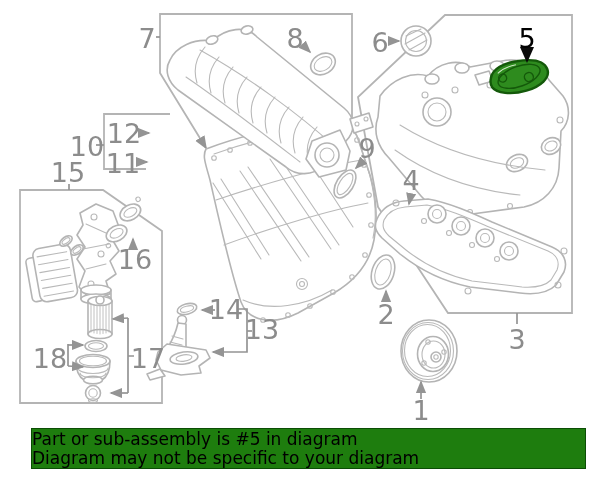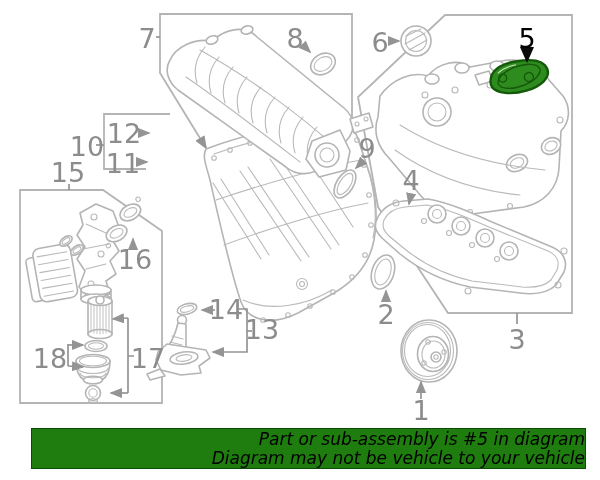--- a/index.html
+++ b/index.html
@@ -13,22 +13,22 @@
   .gbox{fill:none;stroke:#b4b4b4;stroke-width:1.8;stroke-linejoin:miter;}
   .lead{fill:none;stroke:#949494;stroke-width:1.7;}
   .lead-black{fill:none;stroke:#0a0a0a;stroke-width:2;}
   .co{font-size:27px;fill:#8c8c8c;text-anchor:middle;}
   .co-hl{fill:#000000;}
   .hlfill{fill:#2e8b1e;stroke:#14590a;stroke-width:2.4;stroke-linejoin:round;}
   .hlline{fill:none;stroke:#14590a;stroke-width:1.4;}
   .hlhi{fill:none;stroke:#cfe8c6;stroke-width:1;}
   
   .banner{position:absolute;left:31px;top:428px;width:555px;height:41px;box-sizing:border-box;
-          background:#1e7d0e;border:1px solid #0b4d05;color:#000;text-align:right;
-          font-size:17px;line-height:19px;padding-top:1px;font-style:italic;}
+          background:#1e7d0e;border:1px solid #0b4d05;color:#000;text-align:left;
+          font-size:17px;line-height:19px;padding-top:1px;}
 </style>
 </head>
 <body>
 
 <div class="stage">
 <svg width="600" height="480" viewBox="0 0 600 480">
   <defs>
     <marker id="ah" markerWidth="9" markerHeight="8" refX="6.5" refY="3" orient="auto">
       <path d="M0,0 L7.5,3 L0,6 Z" fill="#949494"></path>
     </marker>
@@ -291,15 +291,15 @@
     <text class="co" x="226" y="319">14</text>
     <text class="co" x="68" y="182">15</text>
     <text class="co" x="135" y="269">16</text>
     <text class="co" x="148" y="368">17</text>
     <text class="co" x="50" y="368">18</text>
   </g>
 </svg>
 
   <div class="banner">
     <div>Part or sub-assembly is #5 in diagram</div>
-    <div>Diagram may not be vehicle to your vehicle</div>
+    <div>Diagram may not be specific to your diagram</div>
   </div>
 </div>
 
 </body></html>

